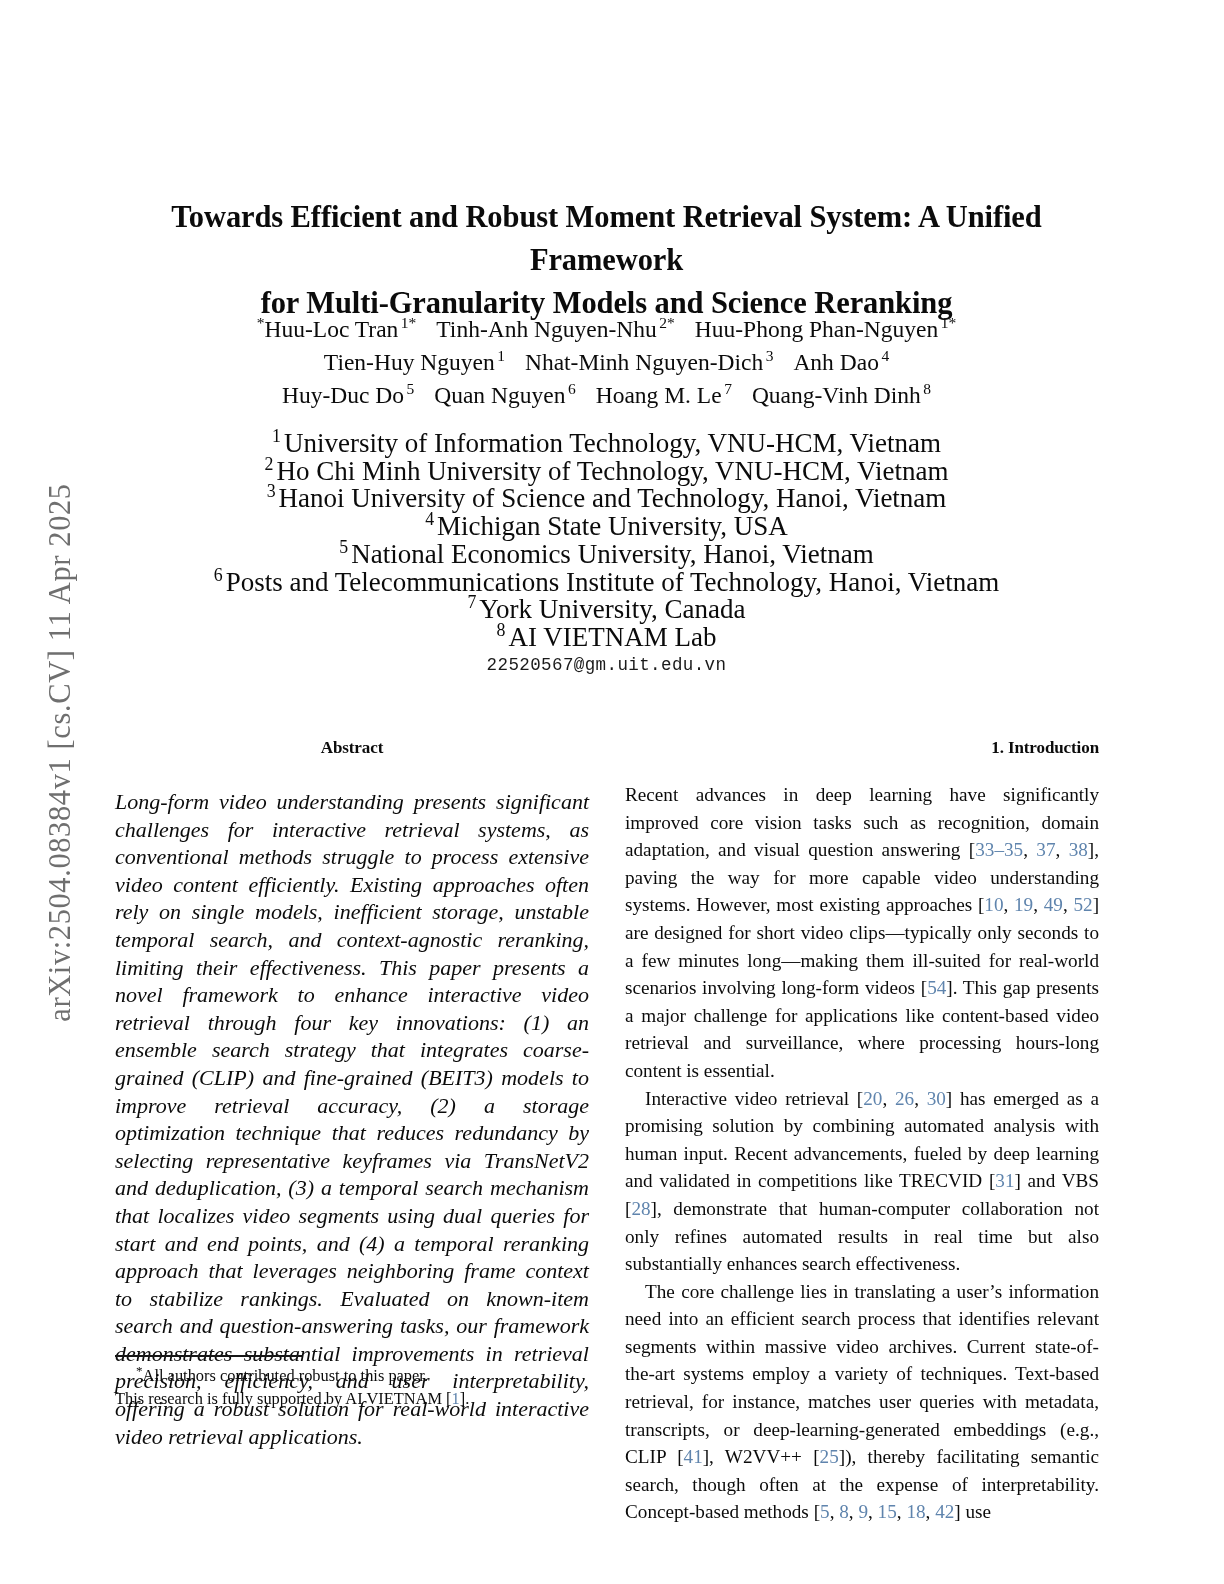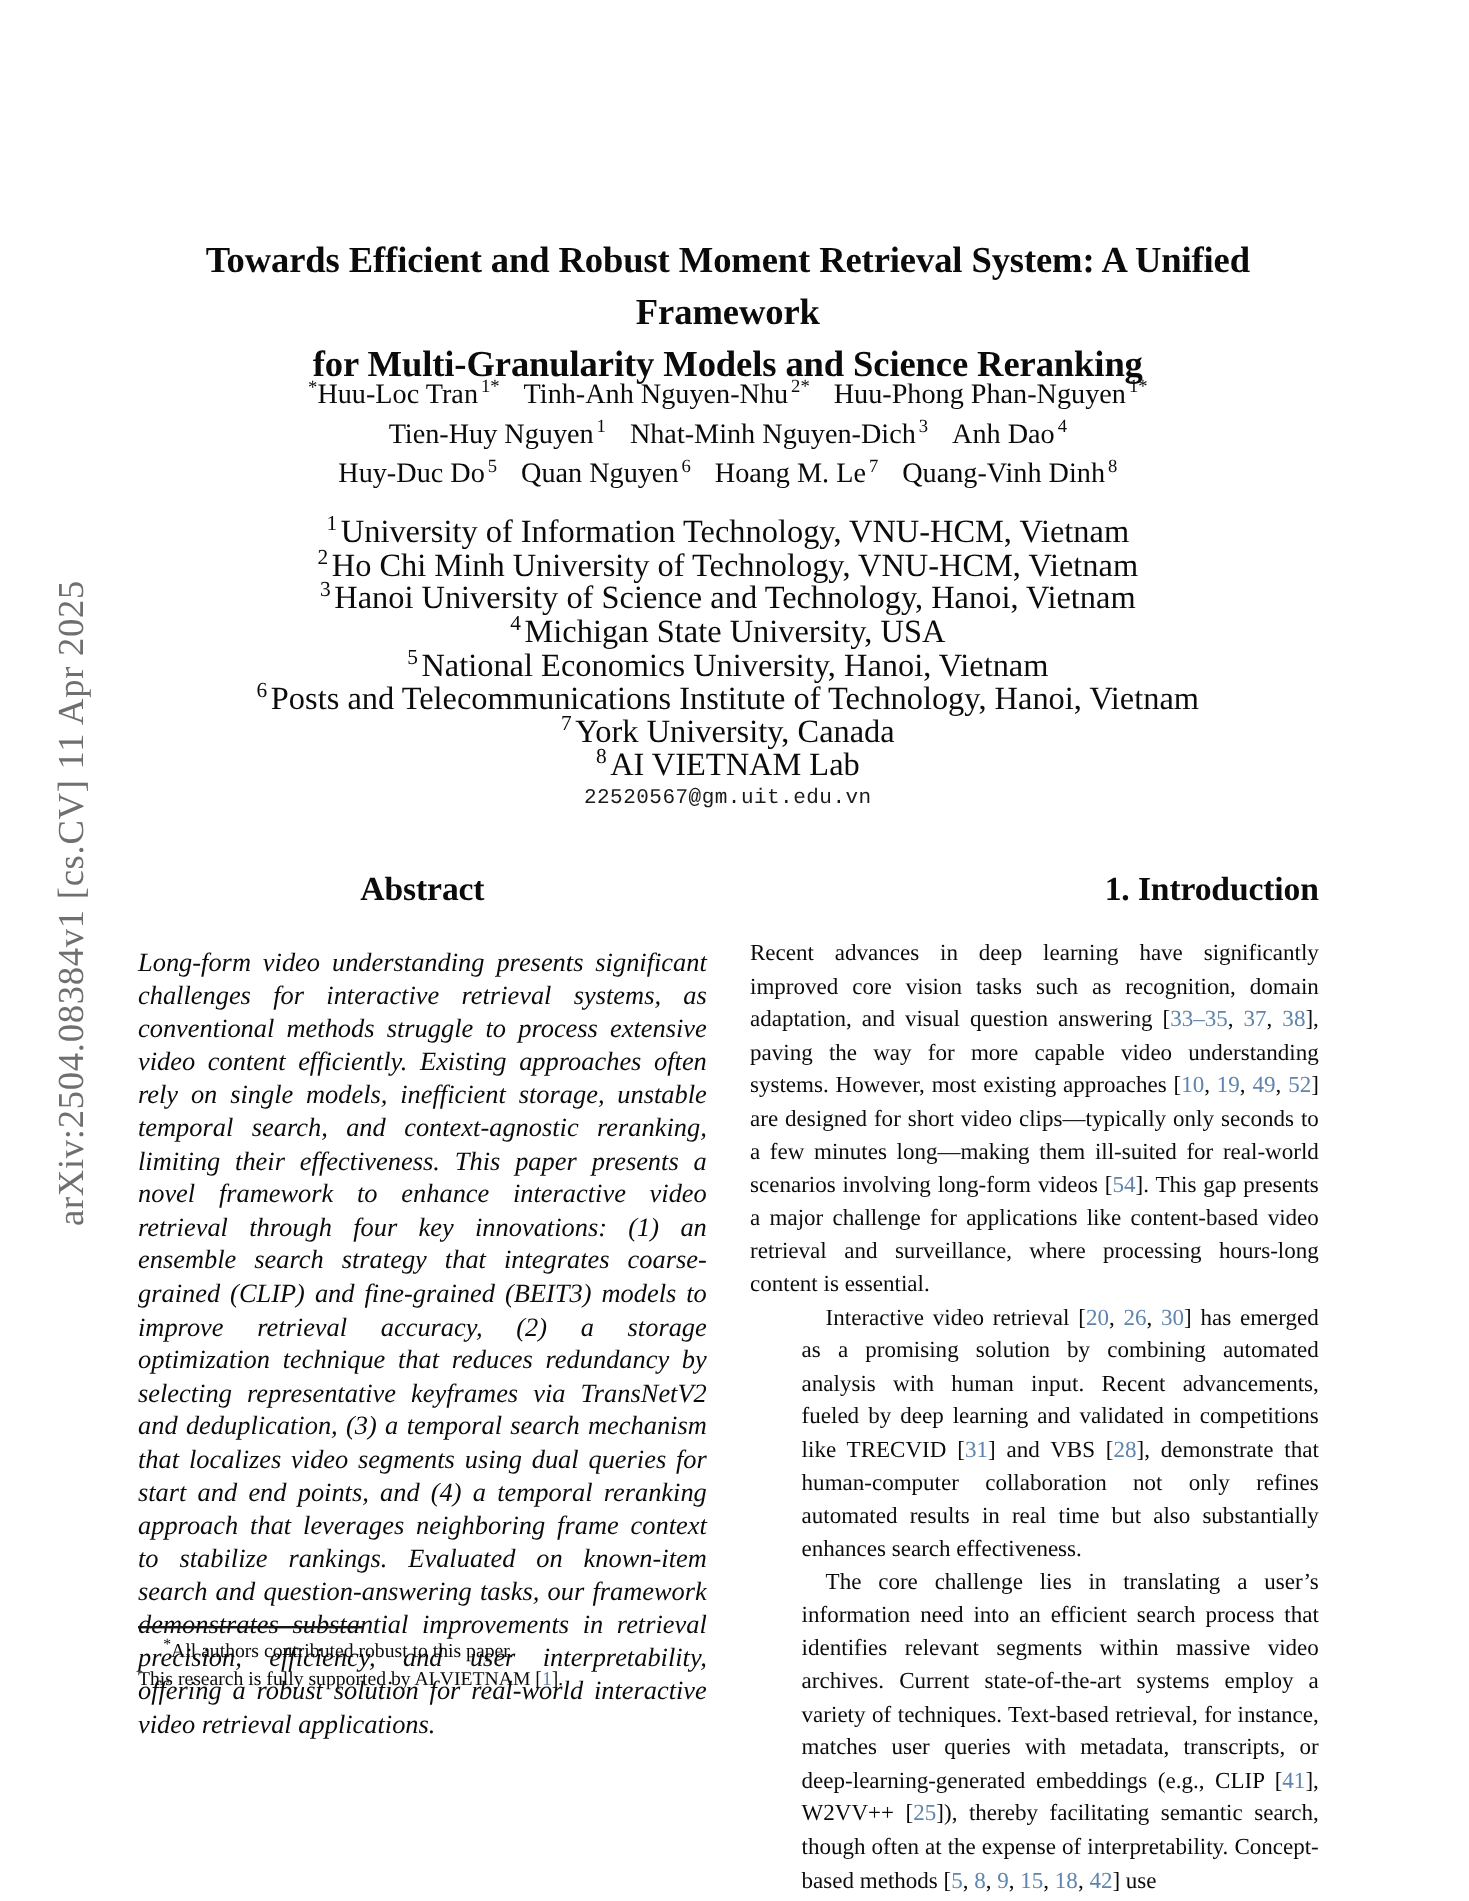--- a/index.html
+++ b/index.html
@@ -122,24 +122,24 @@
   
   .col {
     position: absolute;
     top: 726px;
     width: 474px;
   }
   #col-left  { left: 2px; }
   #col-right { left: 512px; }
 
   .sec-head {
-    font-size: 28px;
+    font-size: 17px;
     font-weight: bold;
     text-align: center;
-    margin: 0 0 30px 0;
+    margin: 12px 0 30px 0;
     letter-spacing: -0.1px;
   }
   .sec-head.left-align {
     text-align: right;
     margin-bottom: 23px;
   }
 
   .abstract-body {
     font-style: italic;
     font-size: 22px;
@@ -151,21 +151,21 @@
   }
 
   .body-par {
     font-size: 19.2px;
     line-height: 27.6px;
     text-align: justify;
     text-justify: inter-word;
     margin: 0;
     hyphens: none;
   }
-  .body-par + .body-par { text-indent: 20px; margin-left: 43px; }
+  .body-par + .body-par { text-indent: 20px; }
 
   .cite { color: #5f84ad; }
 
   
   #footnote {
     position: absolute;
     left: 2px;
     top: 1355px;
     width: 474px;
   }

